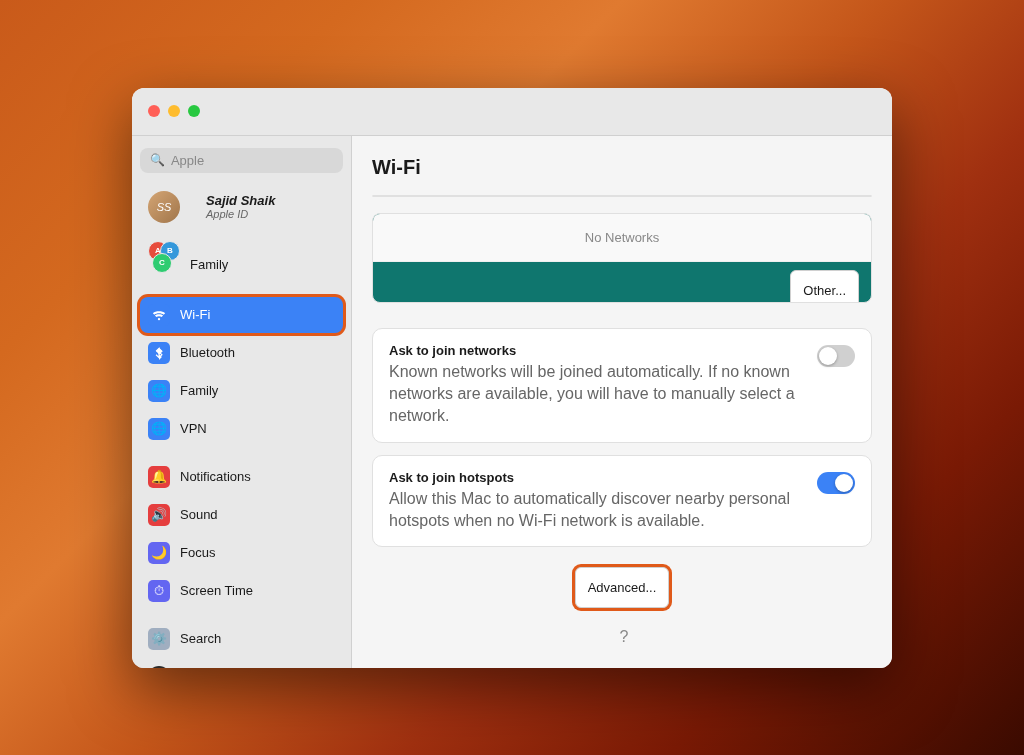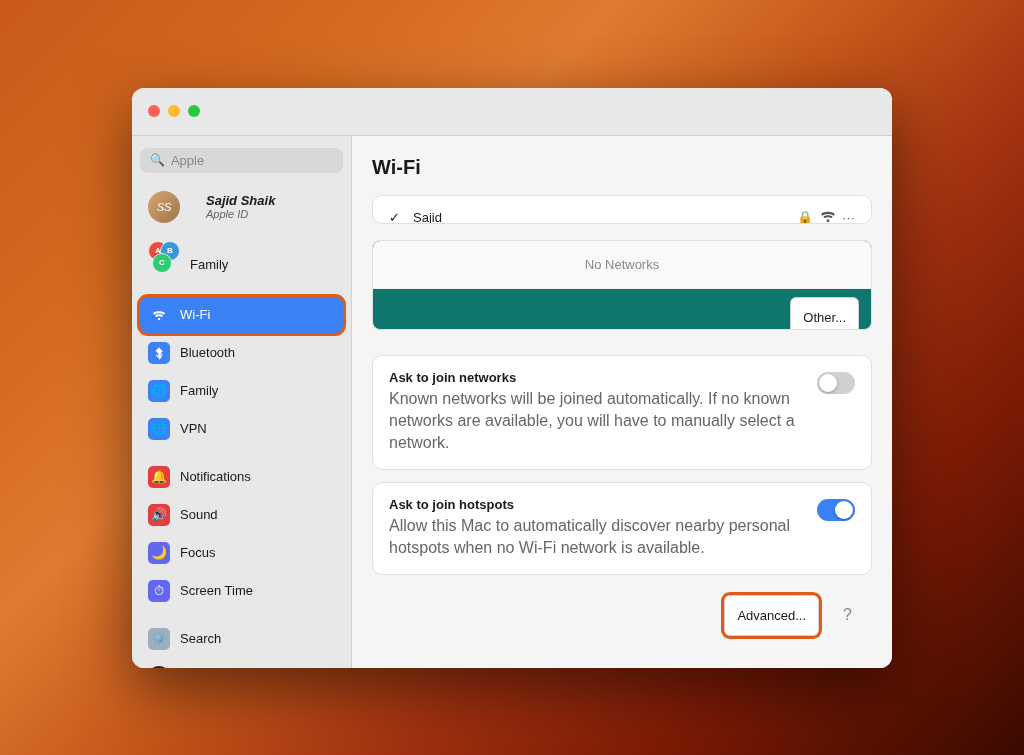--- a/index.html
+++ b/index.html
@@ -399,20 +399,21 @@
     .toggle.on .toggle-knob {
       left: 18px;
     }
 
     .bottom-bar {
       display: flex;
       align-items: center;
       justify-content: flex-end;
       padding: 8px 20px 12px;
       gap: 20px;
+      flex-direction: column;
     }
 
     .help-icon {
       font-size: 16px;
       color: #888;
       margin-left: 4px;
     }
 
     
     .active-highlight {

